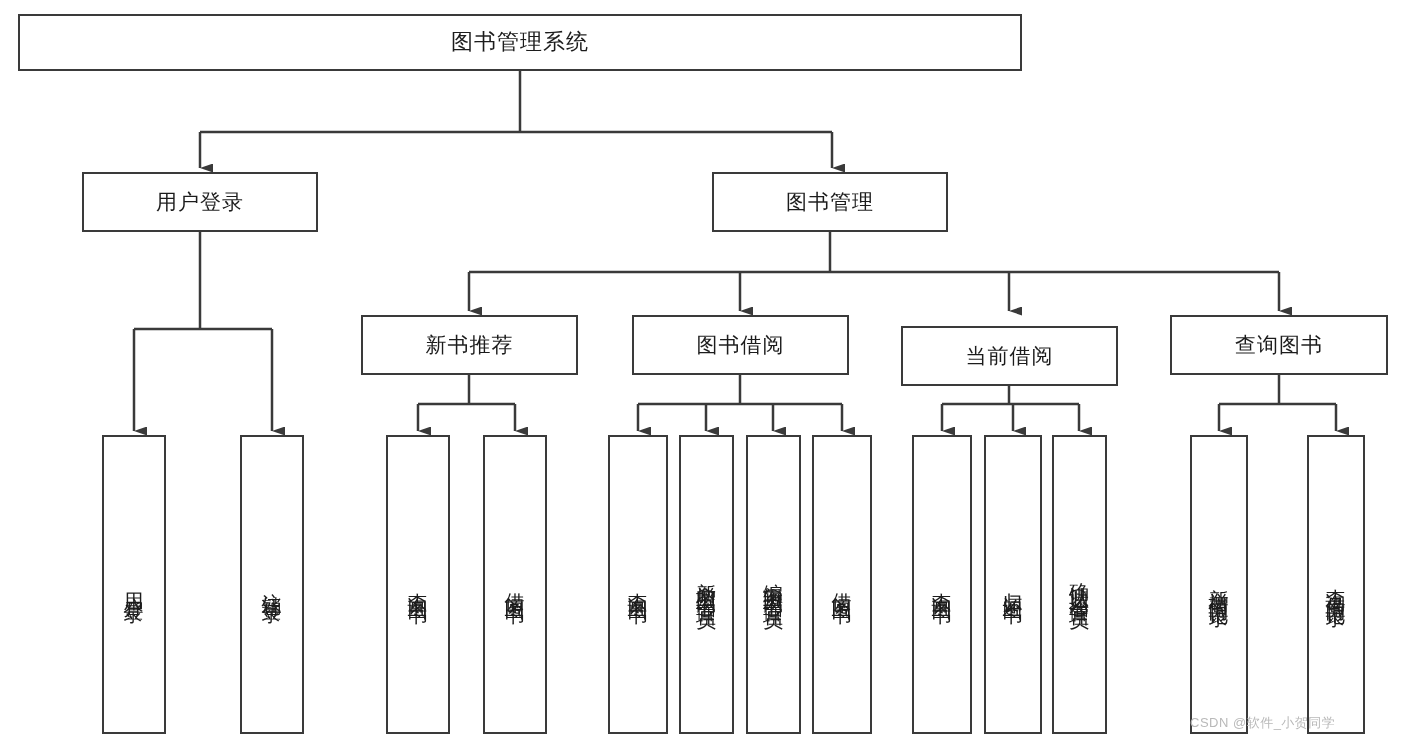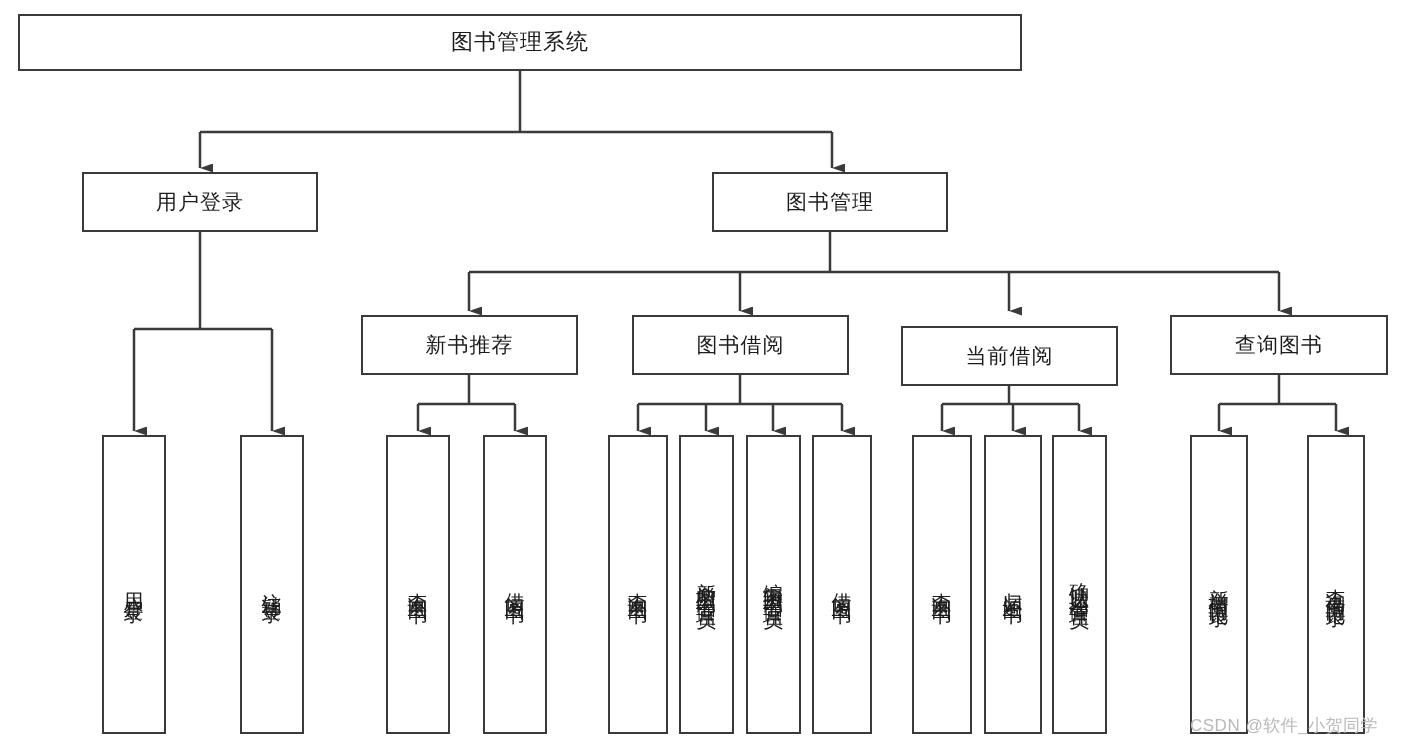--- a/index.html
+++ b/index.html
@@ -56,21 +56,21 @@
     letter-spacing: 4px;
     line-height: 1;
     white-space: nowrap;
     display: block;
     text-align: center;
   }
   .watermark {
     position: absolute;
     left: 1190px;
     top: 714px;
-    font-size: 17px;
+    font-size: 13px;
     color: #b9b9b9;
     white-space: nowrap;
     letter-spacing: 0.5px;
   }
 </style>
 </head>
 <body>
 
 <div id="diagram-root">
 

